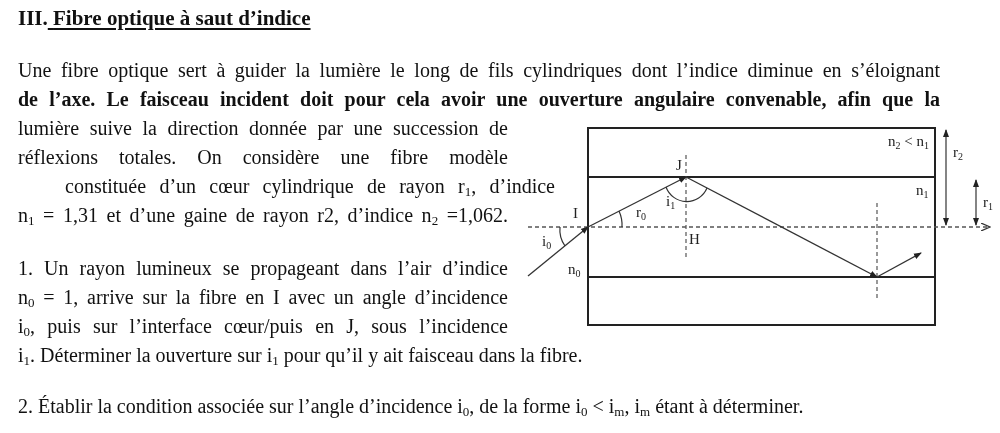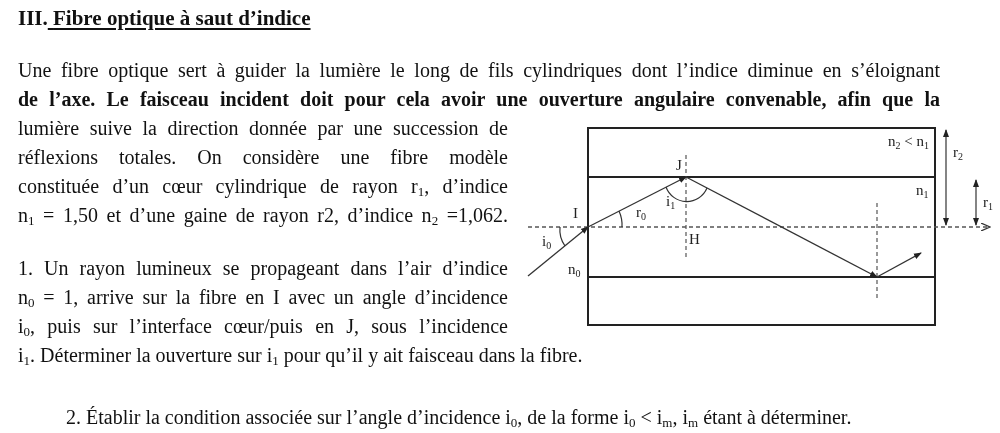--- a/index.html
+++ b/index.html
@@ -70,29 +70,29 @@
   </style>
 </head>
 <body>
 
 <div class="title"><span>III.</span><span class="u"> <span>Fibre optique à saut d’indice</span></span></div>
 
 <div class="line full" style="top:57px;">Une fibre optique sert à guider la lumière le long de fils cylindriques dont l’indice diminue en s’éloignant</div>
 <div class="line full" style="top:86px;font-weight:bold;">de l’axe. Le faisceau incident doit pour cela avoir une ouverture angulaire convenable, afin que la</div>
 <div class="line half" style="top:115px;">lumière suive la direction donnée par une succession de</div>
 <div class="line half" style="top:144px;font-family:Liberation Serif, serif;">réflexions totales. On considère une fibre modèle</div>
-<div class="line half" style="top:173px;"><span>constituée d’un cœur cylindrique de rayon r</span><sub>1</sub><span>, d’indice</span></div>
-<div class="line half" style="top:202px;"><span>n</span><sub>1</sub><span> = 1,50 et d’une gaine de rayon r2, d’indice n</span><sub>2</sub><span> =1,062.</span></div>
+<div class="line half" style="top:173px;margin-left:47px;"><span>constituée d’un cœur cylindrique de rayon r</span><sub>1</sub><span>, d’indice</span></div>
+<div class="line half" style="top:202px;"><span>n</span><sub>1</sub><span> = 1,31 et d’une gaine de rayon r2, d’indice n</span><sub>2</sub><span> =1,062.</span></div>
 
 <div class="line half" style="top:255px;">1. Un rayon lumineux se propageant dans l’air d’indice</div>
 <div class="line half" style="top:284px;"><span>n</span><sub>0</sub><span> = 1, arrive sur la fibre en I avec un angle d’incidence</span></div>
 <div class="line half" style="top:313px;"><span>i</span><sub>0</sub><span>, puis sur l’interface cœur/puis en J, sous l’incidence</span></div>
 <div class="line nojust" style="top:342px;"><span>i</span><sub>1</sub><span>. Déterminer la ouverture sur i</span><sub>1</sub><span> pour qu’il y ait faisceau dans la fibre.</span></div>
 
-<div class="line nojust" style="top:404px;margin-left:48px;"><span>2. Établir la condition associée sur l’angle d’incidence i</span><sub>0</sub><span>, de la forme i</span><sub>0</sub><span> &lt; i</span><sub>m</sub><span>, i</span><sub>m</sub><span> étant à déterminer.</span></div>
+<div class="line nojust" style="top:393px;"><span>2. Établir la condition associée sur l’angle d’incidence i</span><sub>0</sub><span>, de la forme i</span><sub>0</sub><span> &lt; i</span><sub>m</sub><span>, i</span><sub>m</sub><span> étant à déterminer.</span></div>
 
 <svg class="diagram" viewBox="0 0 1000 433" xmlns="http://www.w3.org/2000/svg">
   <defs>
     <marker id="arrowhead" markerWidth="8" markerHeight="8" refX="7" refY="4" orient="auto" markerUnits="userSpaceOnUse">
       <path d="M0,1 L8,4 L0,7 Z" fill="#222"></path>
     </marker>
     <marker id="arrowstart" markerWidth="8" markerHeight="8" refX="1" refY="4" orient="auto" markerUnits="userSpaceOnUse">
       <path d="M8,1 L0,4 L8,7 Z" fill="#222"></path>
     </marker>
     <marker id="arrowopen" markerWidth="10" markerHeight="8" refX="9" refY="4" orient="auto" markerUnits="userSpaceOnUse">

